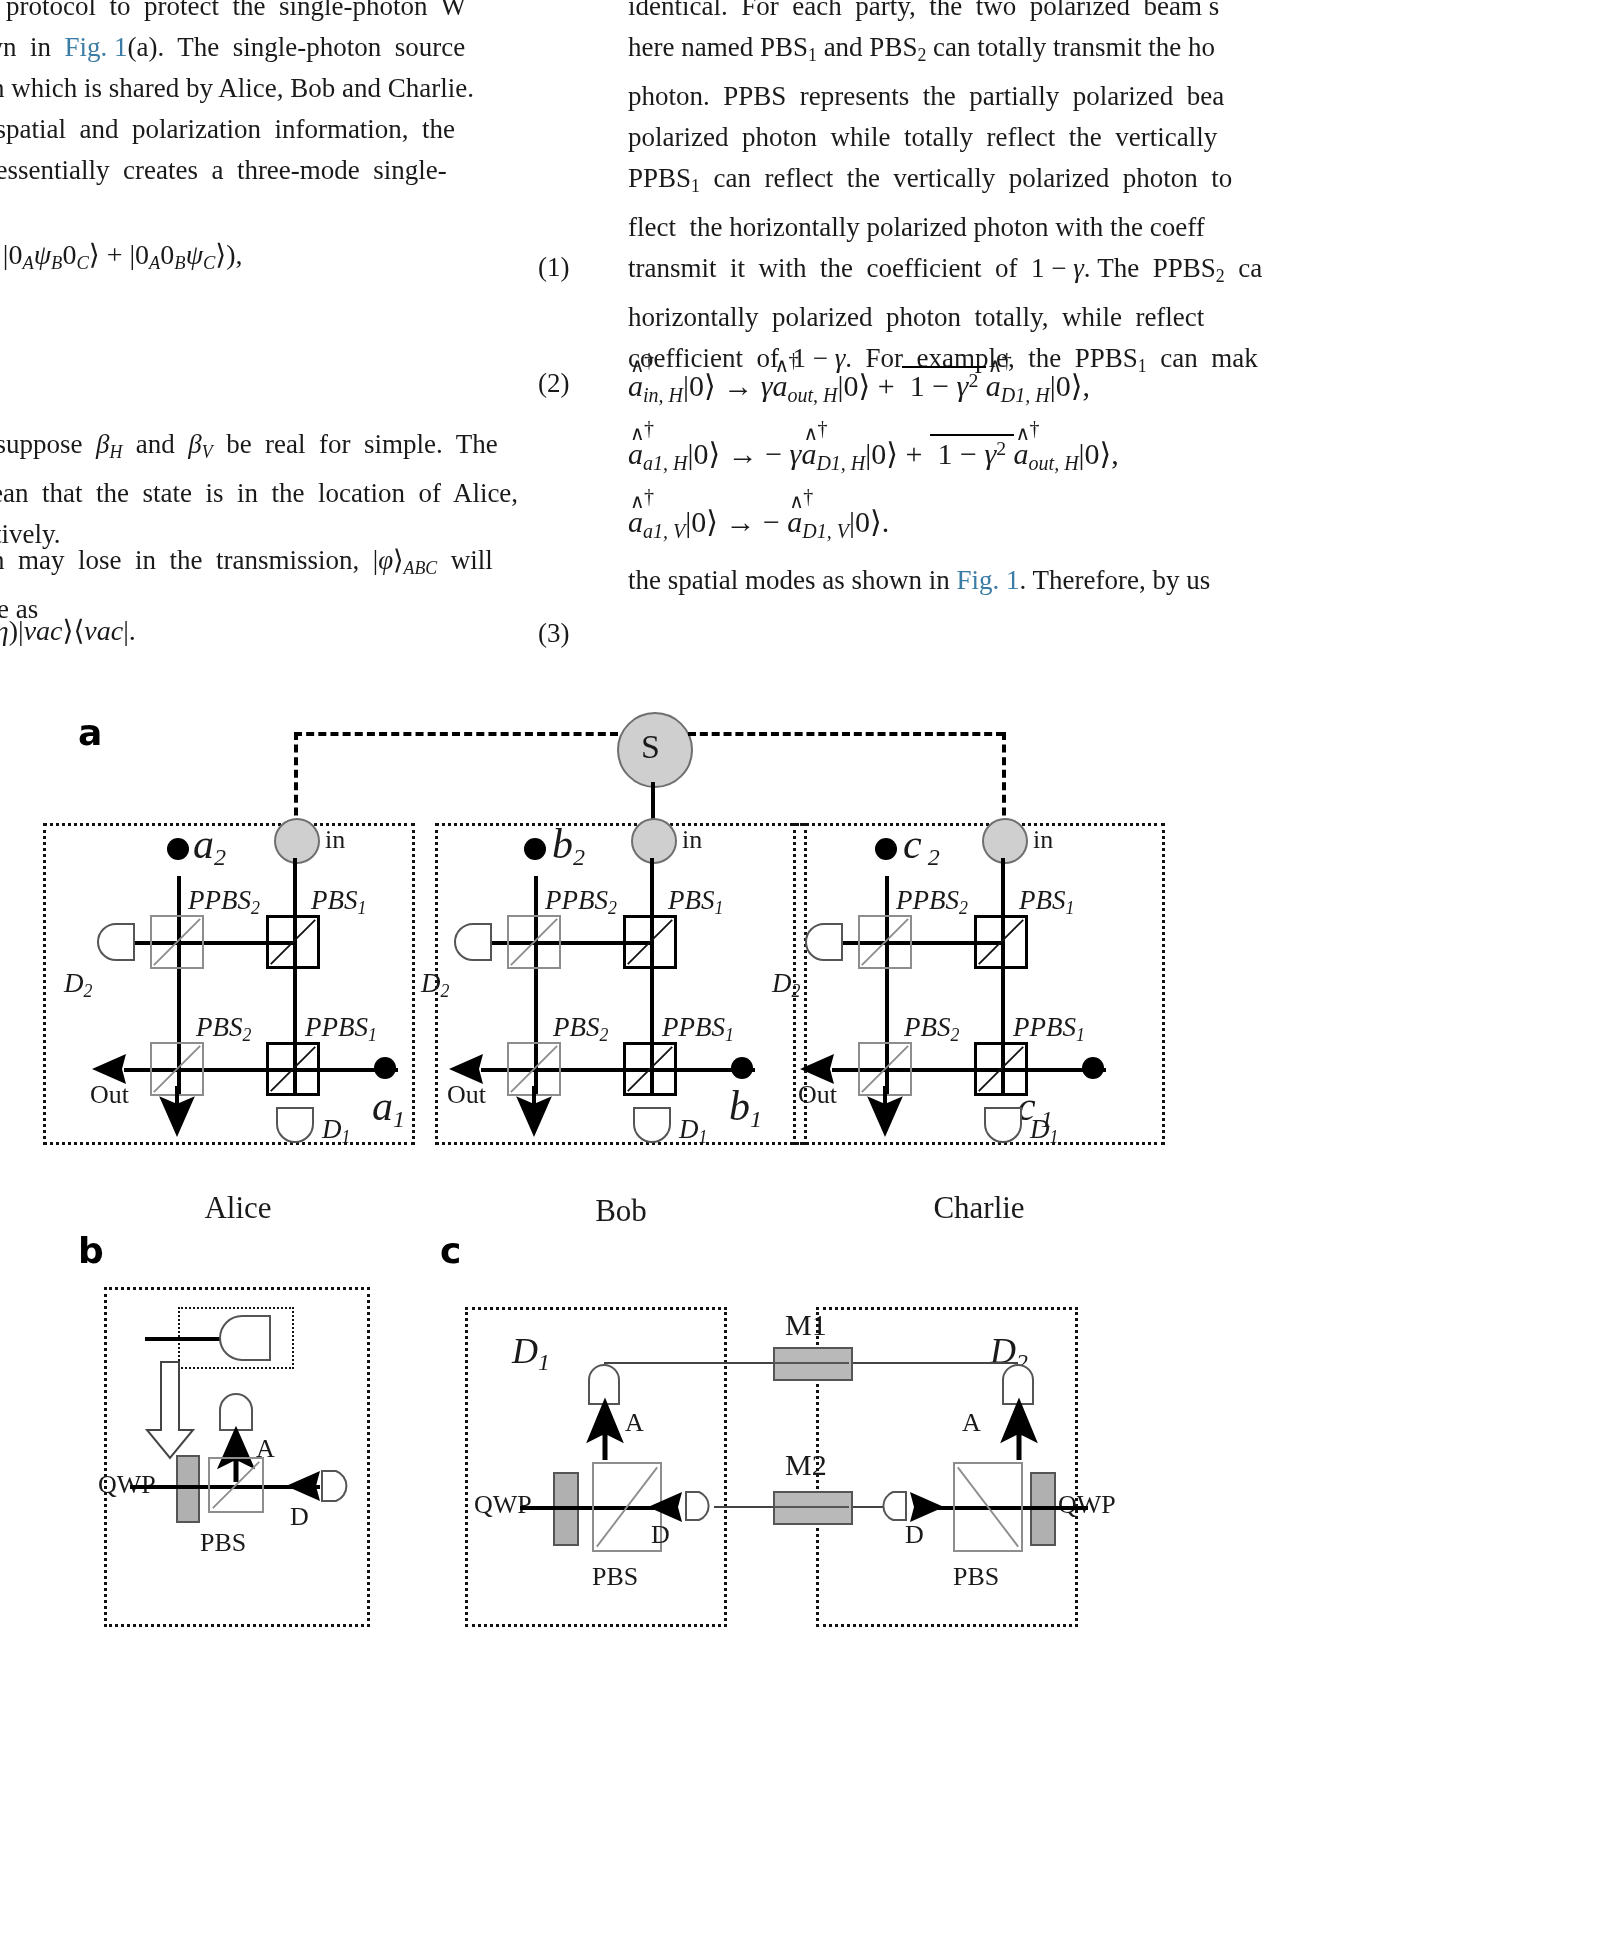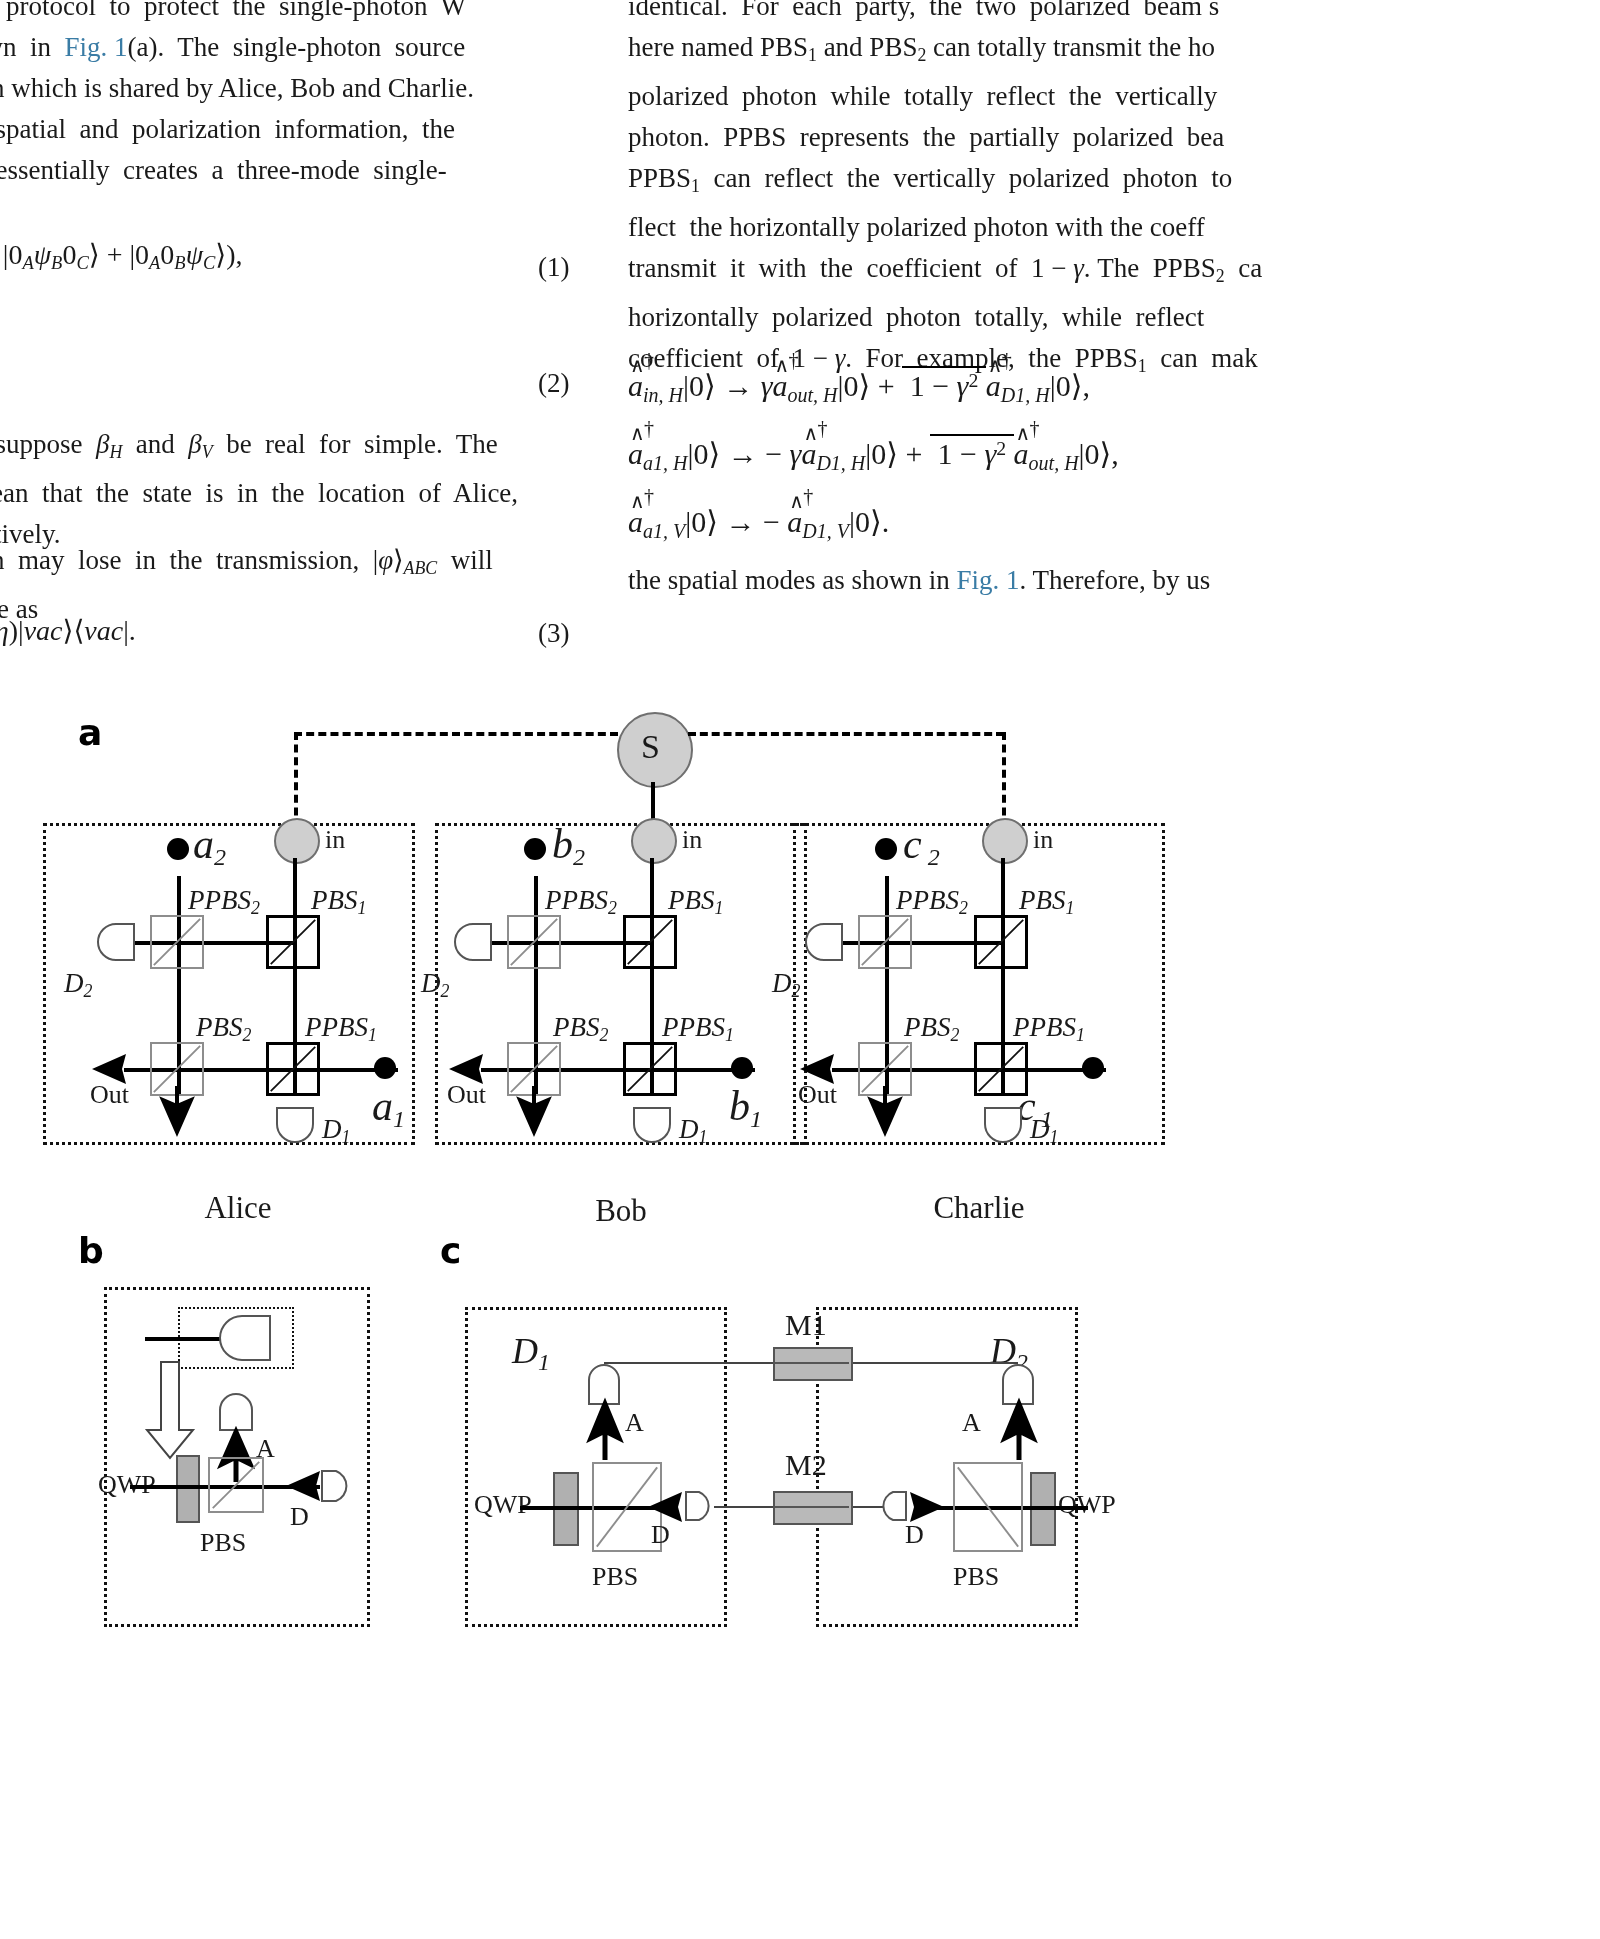--- a/index.html
+++ b/index.html
@@ -76,22 +76,22 @@
 </div>
 <div class="eqline" style="left:-28px;top:614px;">
   −&nbsp;<span class="it">η</span>)|<span class="it">vac</span>⟩⟨<span class="it">vac</span>|.
 </div>
 <div class="eqnum" style="left:538px;top:618px;">(3)</div>
 
 <div class="col colR">
   <div>
     <div>identical.&nbsp; For&nbsp; each&nbsp; party,&nbsp; the&nbsp; two&nbsp; polarized&nbsp; beam s</div>
     <div>here named PBS<sub>1</sub> and PBS<sub>2</sub> can totally transmit the ho</div>
+    <div>photon.&nbsp; PPBS&nbsp; represents&nbsp; the&nbsp; partially&nbsp; polarized&nbsp; bea</div>
     <div>polarized&nbsp; photon&nbsp; while&nbsp; totally&nbsp; reflect&nbsp; the&nbsp; vertically</div>
-    <div>photon.&nbsp; PPBS&nbsp; represents&nbsp; the&nbsp; partially&nbsp; polarized&nbsp; bea</div>
     <div>PPBS<sub>1</sub>&nbsp; can&nbsp; reflect&nbsp; the&nbsp; vertically&nbsp; polarized&nbsp; photon&nbsp; to</div>
     <div>flect&nbsp; the horizontally polarized photon with the coeff</div>
     <div>transmit&nbsp; it&nbsp; with&nbsp; the&nbsp; coefficient&nbsp; of&nbsp; 1 − <span class="it">γ</span>. The&nbsp; PPBS<sub>2</sub>&nbsp; ca</div>
     <div>horizontally&nbsp; polarized&nbsp; photon&nbsp; totally,&nbsp; while&nbsp; reflect</div>
     <div>coefficient&nbsp; of&nbsp; 1 − <span class="it">γ</span>.&nbsp; For&nbsp; example,&nbsp; the&nbsp; PPBS<sub>1</sub>&nbsp; can&nbsp; mak</div>
   </div>
 </div>
 
 <div class="eqline" style="left:628px;top:368px;font-size:30px;">
   <span style="position:relative;"><span style="position:absolute;left:2px;top:-16px;font-size:20px;">∧</span><span style="position:absolute;left:16px;top:-20px;font-size:20px;">†</span><span class="it">a</span></span><span class="it" style="font-size:20px;vertical-align:-.3em;">in, H</span>|0⟩ → <span class="it">γ</span><span style="position:relative;"><span style="position:absolute;left:2px;top:-16px;font-size:20px;">∧</span><span style="position:absolute;left:16px;top:-20px;font-size:20px;">†</span><span class="it">a</span></span><span class="it" style="font-size:20px;vertical-align:-.3em;">out, H</span>|0⟩ + <span style="border-top:2px solid #000;padding-top:1px;">&nbsp;1 − <span class="it">γ</span><sup>2</sup>&nbsp;</span><span style="position:relative;"><span style="position:absolute;left:2px;top:-16px;font-size:20px;">∧</span><span style="position:absolute;left:16px;top:-20px;font-size:20px;">†</span><span class="it">a</span></span><span class="it" style="font-size:20px;vertical-align:-.3em;">D1, H</span>|0⟩,

